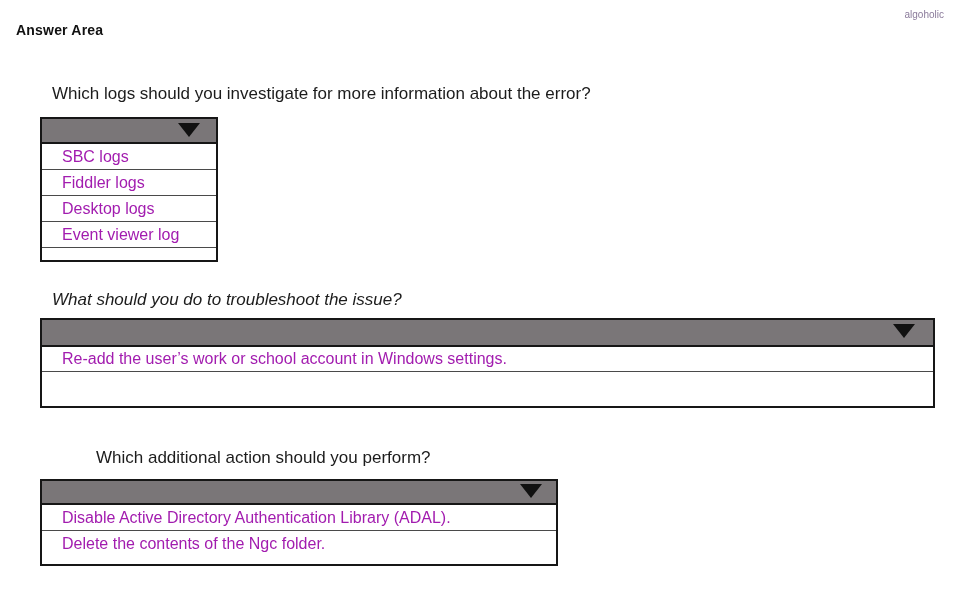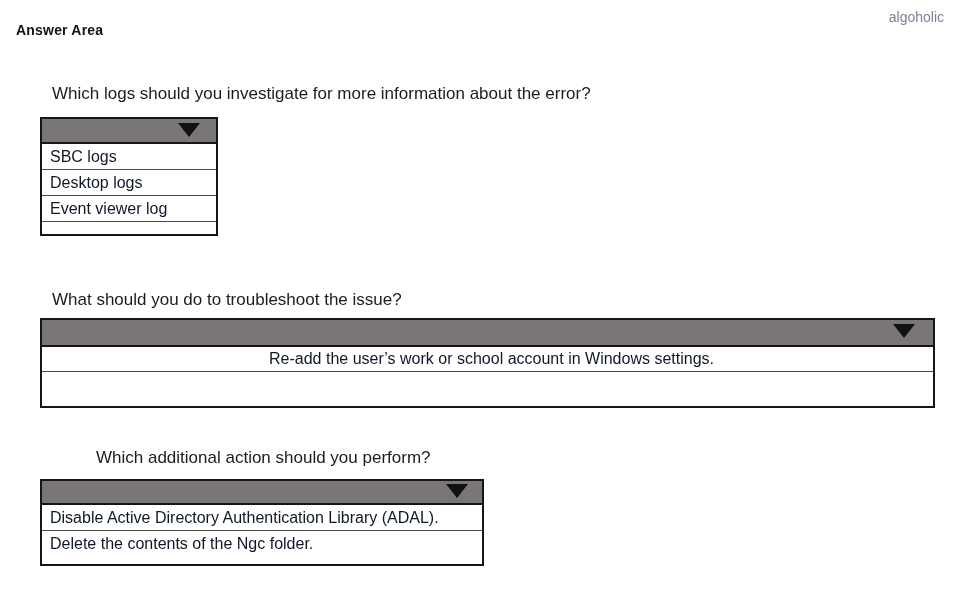--- a/index.html
+++ b/index.html
@@ -19,39 +19,39 @@
     top: 22px;
     font-size: 14px;
     font-weight: 700;
     letter-spacing: 0.2px;
     color: #111111;
   }
   .watermark {
     position: absolute;
     right: 10px;
     top: 9px;
-    font-size: 14px;
+    font-size: 10px;
     color: #8a7a9a;
   }
   .q-text {
     position: absolute;
     left: 52px;
     font-size: 17px;
     color: #1c1c1c;
     white-space: nowrap;
     text-align: right;
   }
   .q1-text { top: 84px; }
-  .q2-text { top: 290px; }
+  .q2-text { top: 290px; font-style: italic; }
   .q3-text { top: 448px; margin-left: 44px; }
 
   .dropdown { position: absolute; }
   .q1-dd { left: 40px; top: 117px; width: 178px; }
   .q2-dd { left: 40px; top: 318px; width: 895px; }
-  .q3-dd { left: 40px; top: 479px; width: 444px; }
+  .q3-dd { left: 40px; top: 479px; width: 518px; }
 
   .dd-header {
     position: relative;
     background: #7a7678;
     border: 2px solid #161616;
     height: 27px;
     cursor: pointer;
   }
   .q2-dd .dd-header { height: 29px; }
   .q3-dd .dd-header { height: 26px; }
@@ -75,30 +75,30 @@
   .q3-dd .chevron { right: 14px; top: 3px; }
 
   .dd-list {
     background: #ffffff;
     border: 2px solid #161616;
     border-top: none;
   }
   .dd-option {
     height: 26px;
     line-height: 25px;
-    padding-left: 8px;
+    padding-left: 20px;
     font-size: 16px;
-    color: #0f172a;
+    color: #a21caf;
     border-bottom: 1px solid #4a4a4a;
     white-space: nowrap;
     overflow: hidden;
     cursor: pointer;
   }
   .dd-option.no-divider { border-bottom: none; }
-  .q2-dd .dd-option { height: 25px; line-height: 24px; text-align: center; }
+  .q2-dd .dd-option { height: 25px; line-height: 24px; }
   .q3-dd .dd-option { height: 26px; line-height: 25px; }
 
   .dd-filler { border-bottom: none; }
   .q1-filler { height: 12px; }
   .q2-filler { height: 34px; }
   .q3-filler { height: 7px; }
 </style>
 </head>
 <body>
 
@@ -108,20 +108,21 @@
   <div class="watermark">algoholic</div>
 
   <div class="q-text q1-text">Which logs should you investigate for more information about the error?</div>
   <div class="dropdown q1-dd">
     <div class="dd-header">
       <span class="dd-selected"></span>
       <span class="chevron"></span>
     </div>
     <div class="dd-list">
       <div class="dd-option">SBC logs</div>
+      <div class="dd-option">Fiddler logs</div>
       <div class="dd-option">Desktop logs</div>
       <div class="dd-option">Event viewer log</div>
       <div class="dd-filler q1-filler"></div>
     </div>
   </div>
 
   <div class="q-text q2-text">What should you do to troubleshoot the issue?</div>
   <div class="dropdown q2-dd">
     <div class="dd-header">
       <span class="dd-selected"></span>

